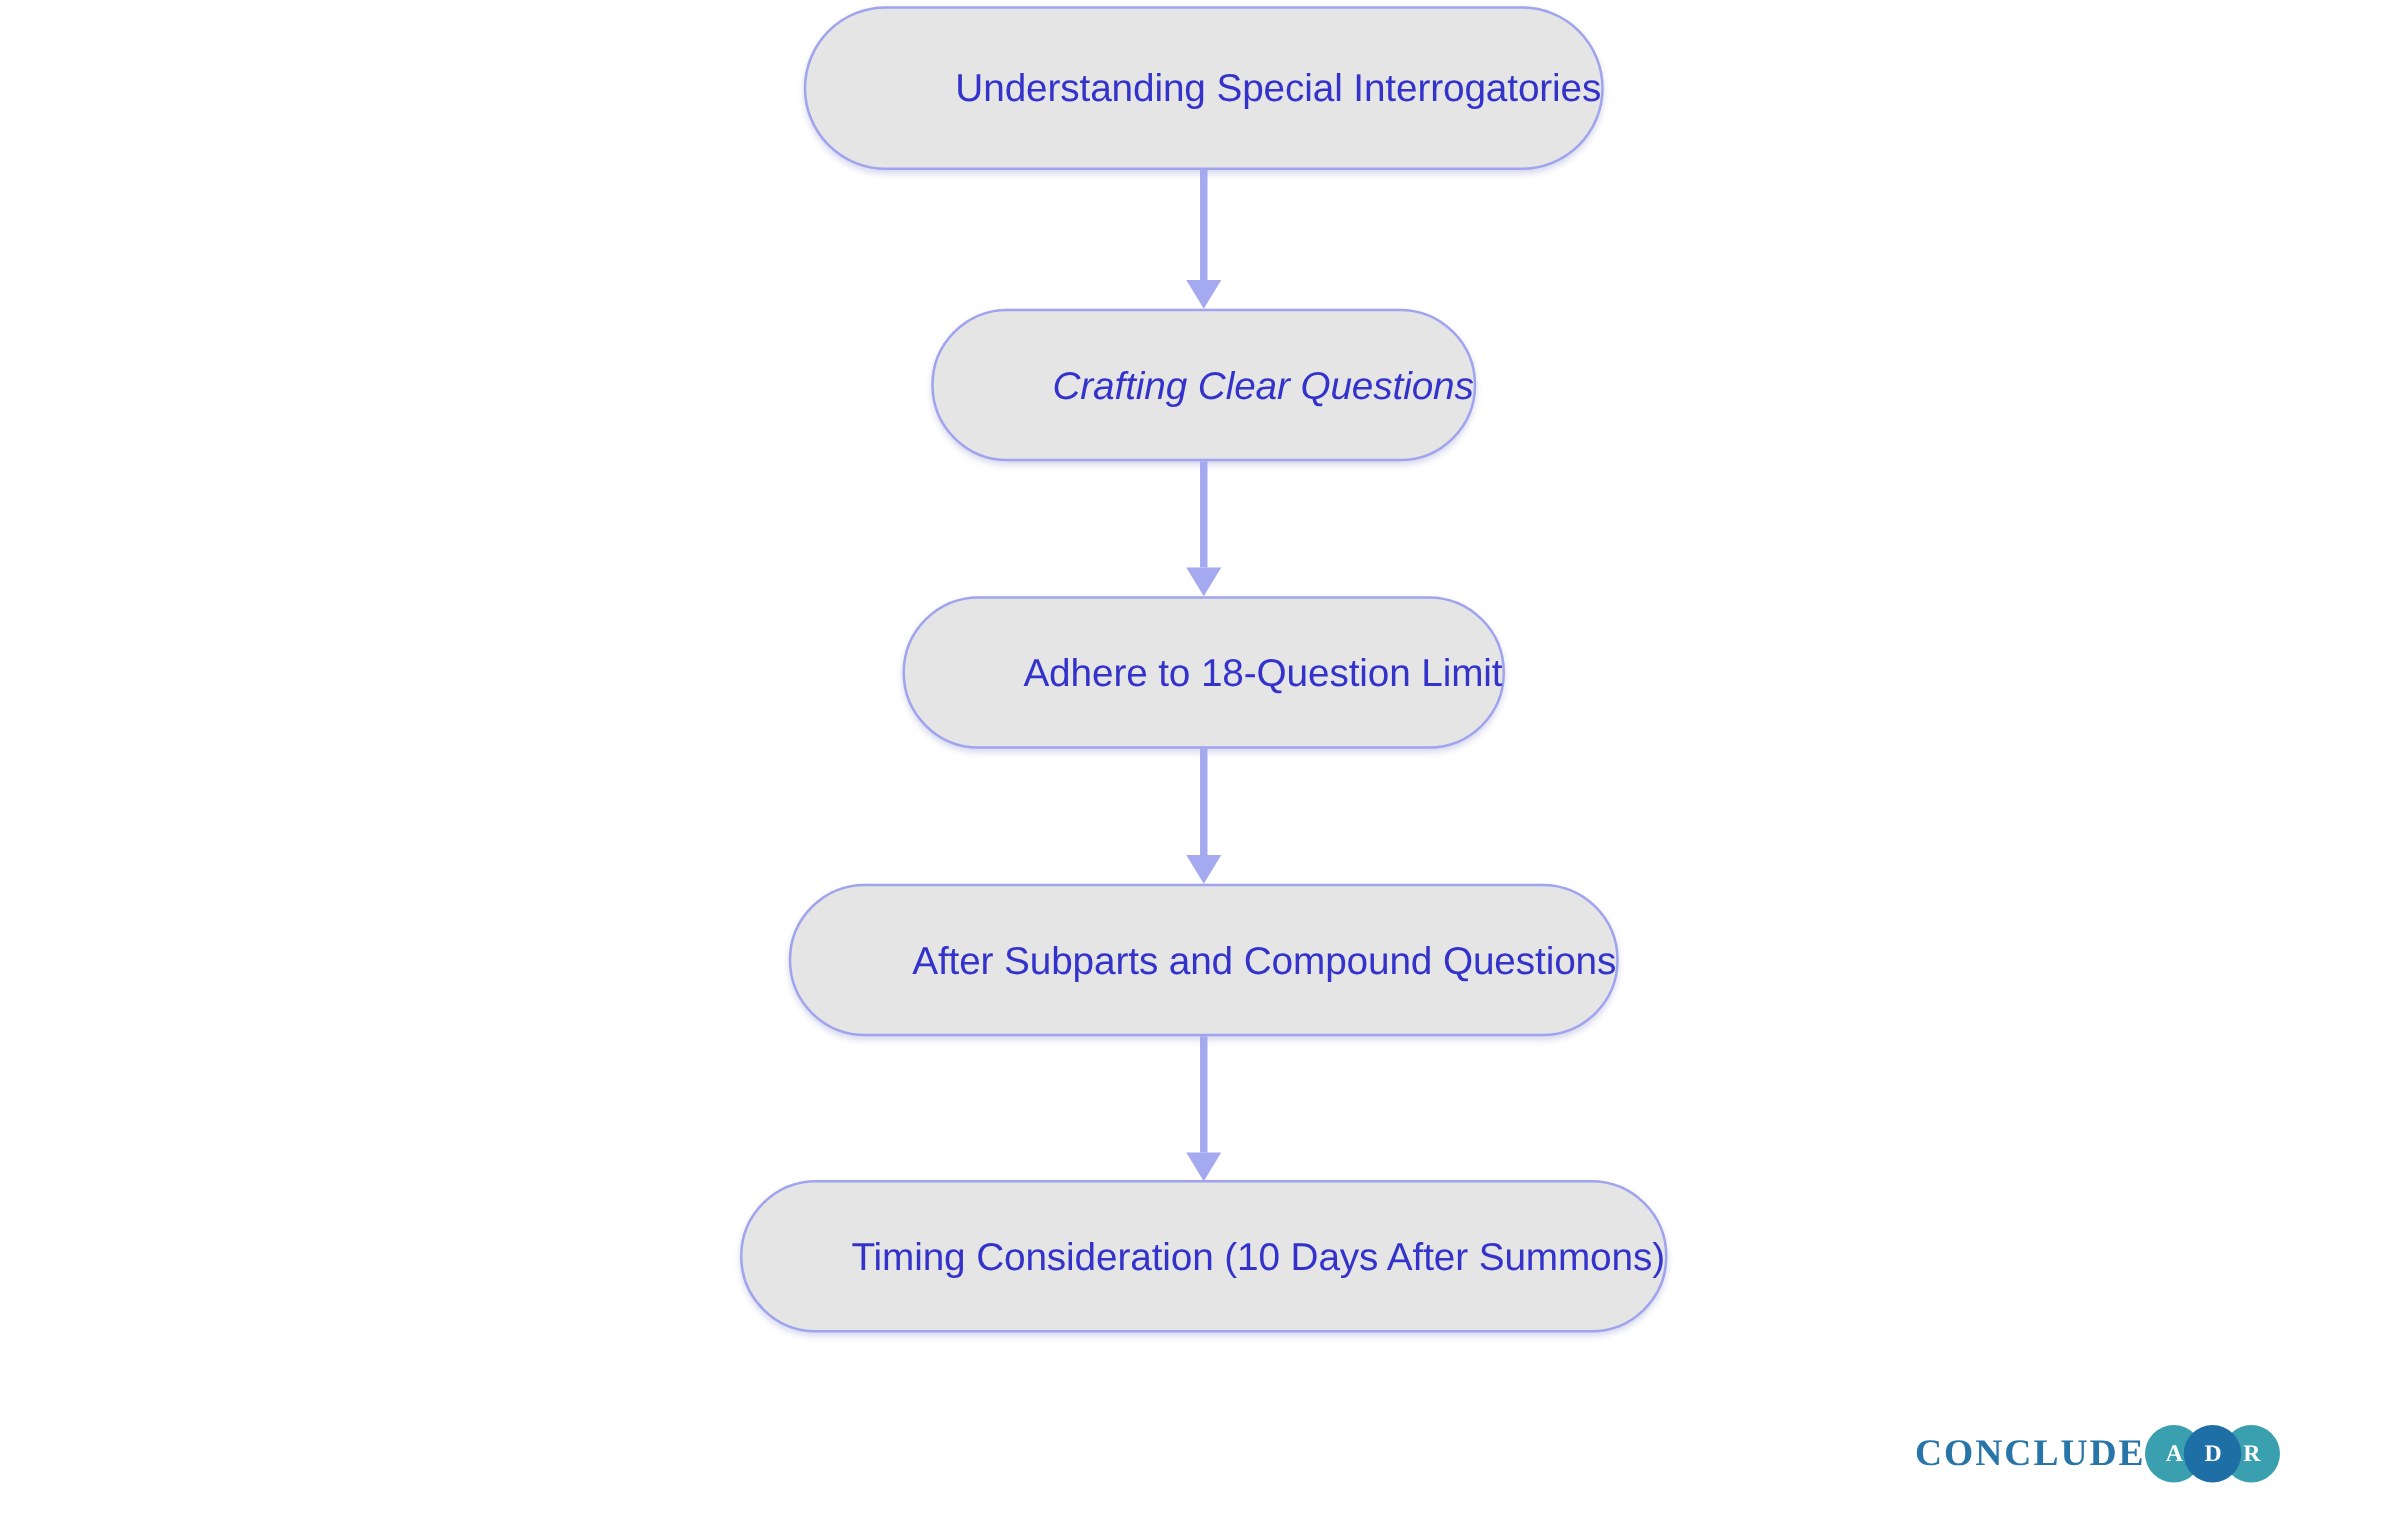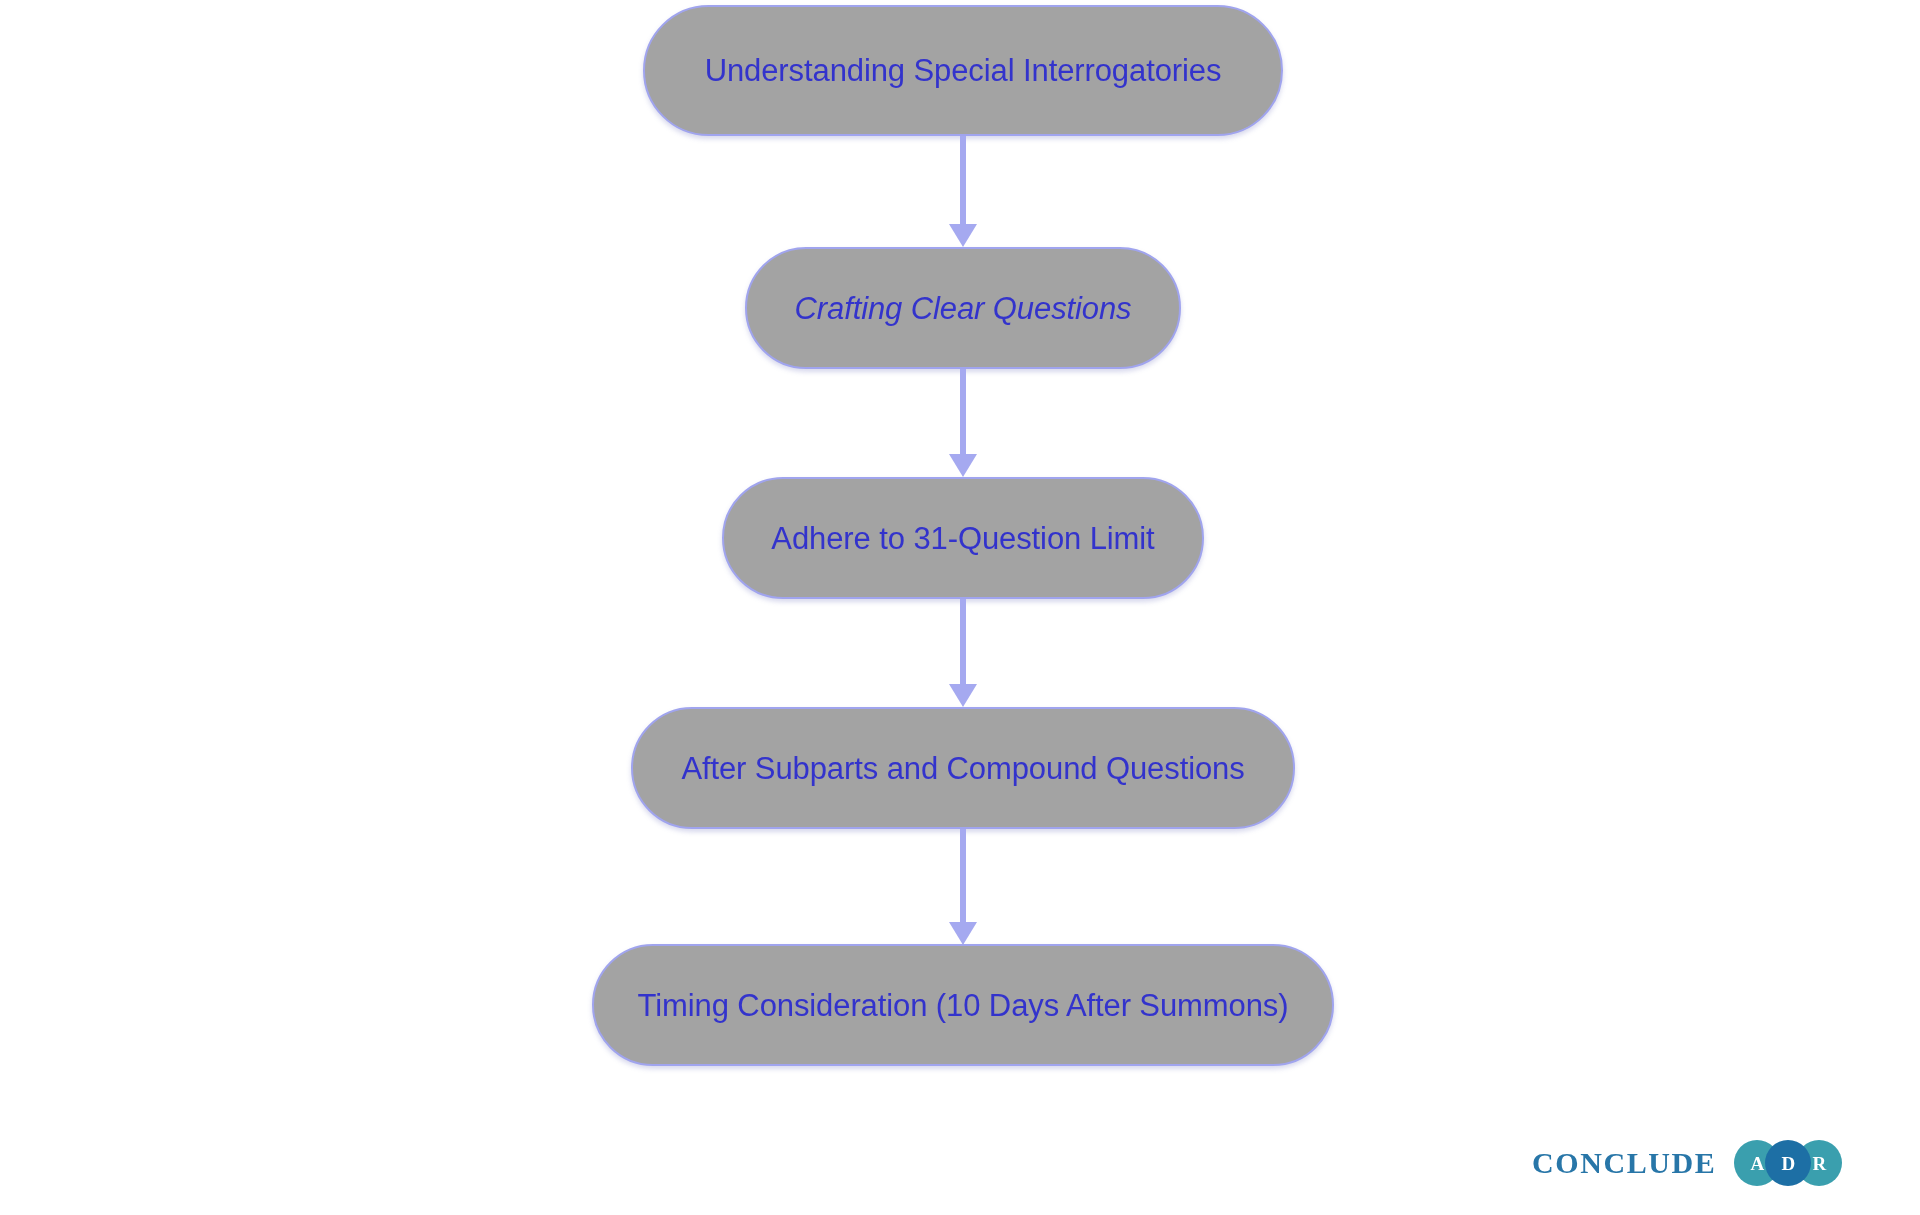--- a/index.html
+++ b/index.html
@@ -22,22 +22,22 @@
     width: 1920px;
     height: 1215px;
   }
 
   
   .node {
     position: absolute;
     box-sizing: border-box;
     display: flex;
     align-items: center;
-    justify-content: center;
-    background: #a3a3a3;
+    justify-content: flex-end;
+    background: #e5e5e5;
     border: 2px solid #a0a4ee;
     border-radius: 999px;
     box-shadow: 0 3px 5px rgba(110, 115, 190, 0.28);
   }
   .node-label {
     color: #3333cc;
     font-family: "Liberation Sans", sans-serif;
     font-size: 31px;
     font-weight: 400;
     letter-spacing: -0.1px;
@@ -84,21 +84,20 @@
   #connector-4 { top: 829px; height: 116px; }
   #connector-4 .stem { height: 93px; }
 
   
   #brand-logo {
     position: absolute;
     left: 1532px;
     top: 1140px;
     display: flex;
     align-items: center;
-    gap: 18px;
   }
   #brand-wordmark {
     color: #2876a8;
     font-family: "Liberation Serif", serif;
     font-size: 30px;
     font-weight: 700;
     letter-spacing: 1.6px;
     line-height: 1;
   }
   #brand-marks {
@@ -142,21 +141,21 @@
   <div class="node" id="node-2">
     <span class="node-label">Crafting Clear Questions</span>
   </div>
 
   <div class="connector" id="connector-2">
     <div class="stem"></div>
     <div class="head"></div>
   </div>
 
   <div class="node" id="node-3">
-    <span class="node-label">Adhere to 31-Question Limit</span>
+    <span class="node-label">Adhere to 18-Question Limit</span>
   </div>
 
   <div class="connector" id="connector-3">
     <div class="stem"></div>
     <div class="head"></div>
   </div>
 
   <div class="node" id="node-4">
     <span class="node-label">After Subparts and Compound Questions</span>
   </div>

